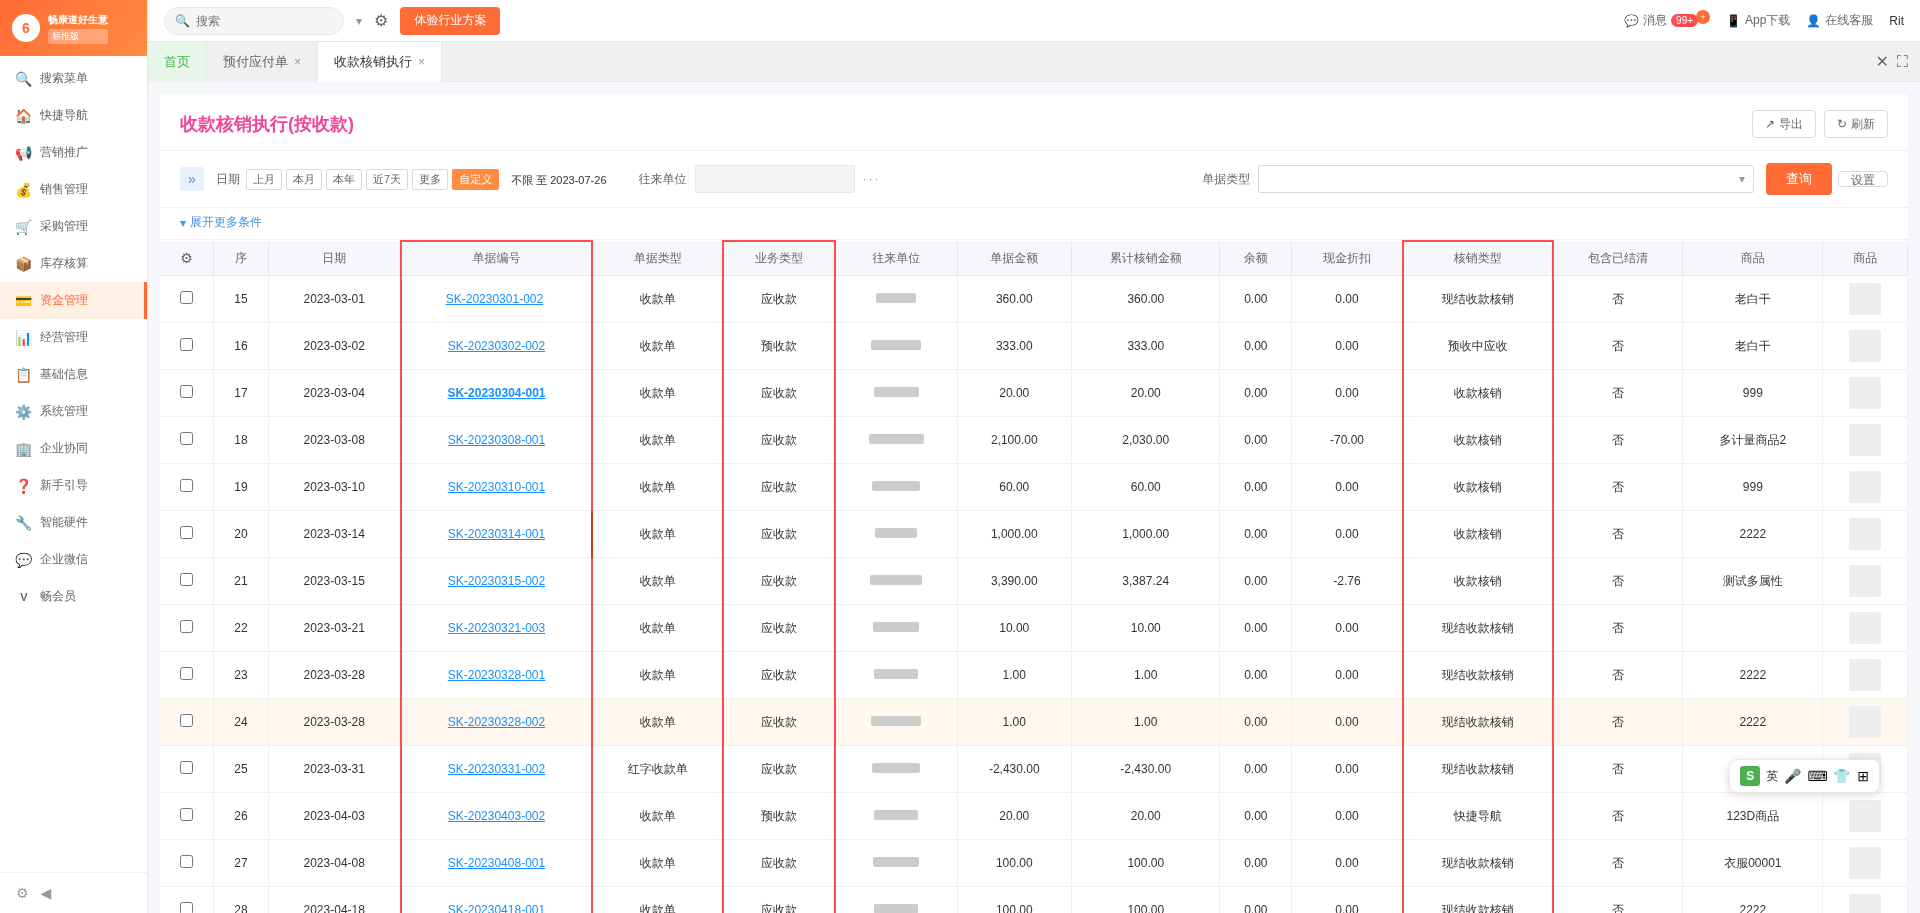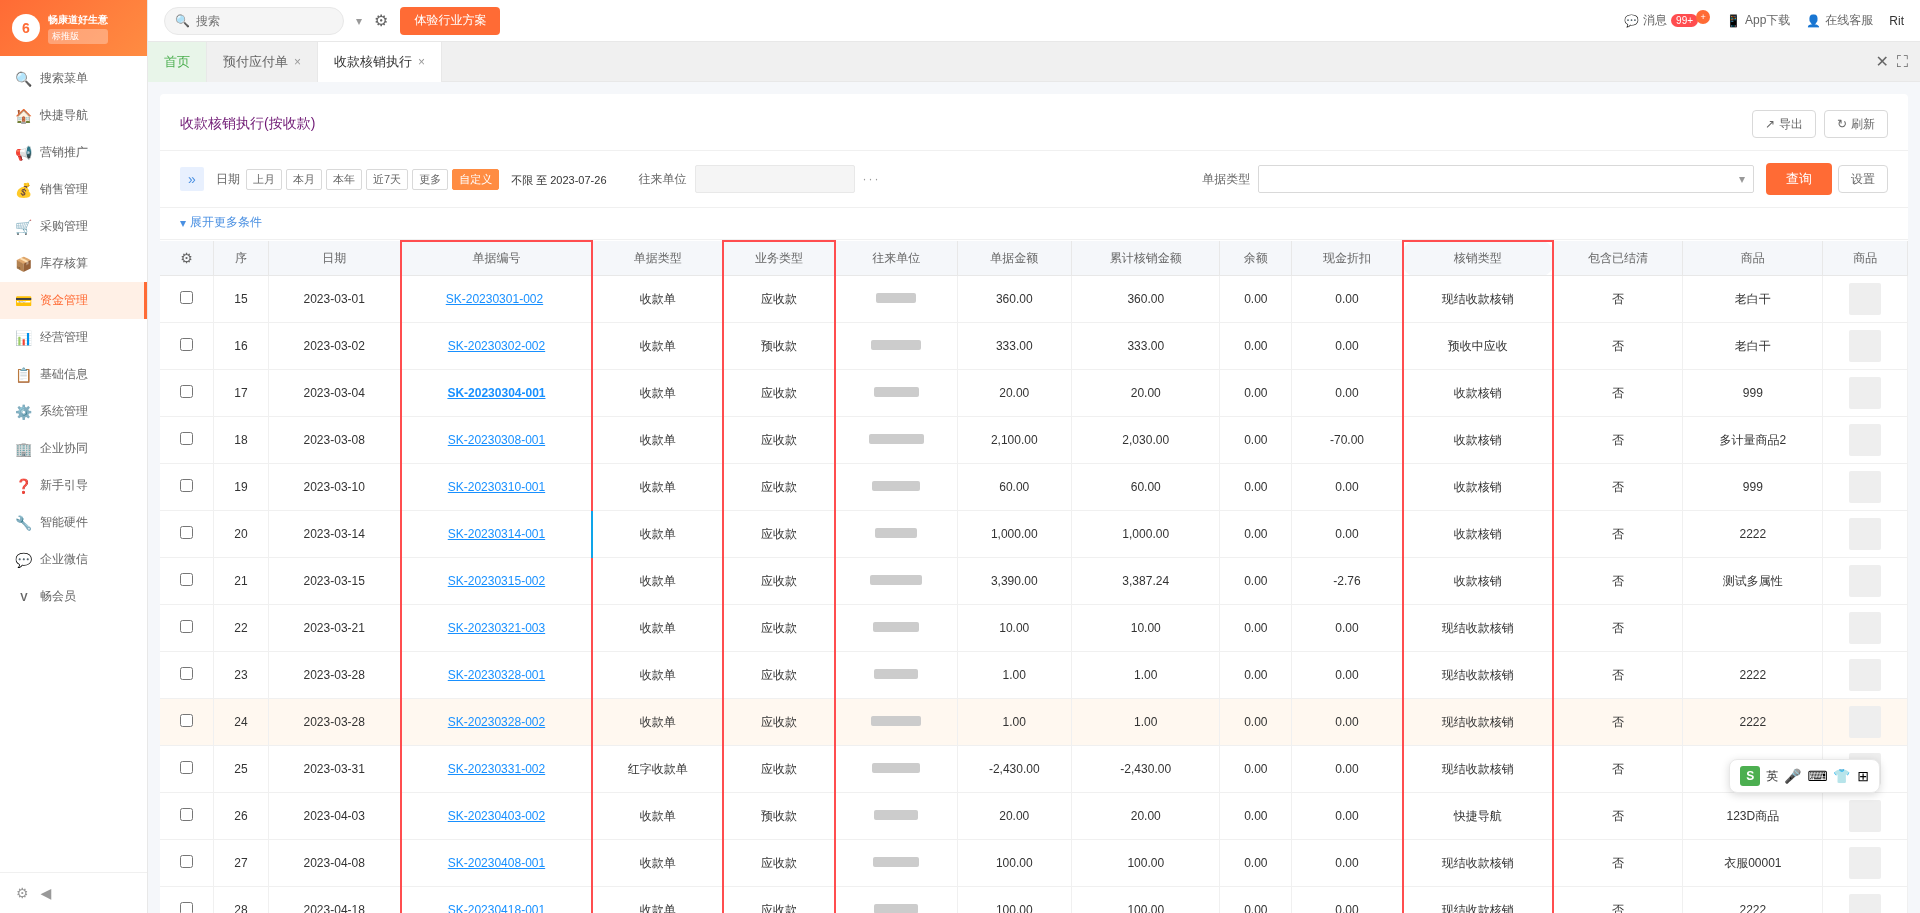--- a/index.html
+++ b/index.html
@@ -41,37 +41,37 @@
     .tab-spacer { flex: 1; }
     .tab-actions { display: flex; align-items: center; gap: 8px; padding: 0 12px; }
     .tab-action-icon { color: #666; cursor: pointer; font-size: 16px; }
 
     
     .content { flex: 1; overflow-y: auto; overflow-x: hidden; background: #f5f7fa; padding: 0; }
     .content-inner { background: #fff; margin: 12px; border-radius: 4px; overflow: hidden; }
 
     
     .page-header { padding: 16px 20px 12px; display: flex; align-items: center; justify-content: space-between; border-bottom: 1px solid #f0f0f0; }
-    .page-title { font-size: 14px; font-weight: 400; color: #701a75; }
+    .page-title { font-size: 18px; font-weight: 700; color: #ec4899; }
     .page-actions { display: flex; gap: 8px; }
     .page-action-btn { height: 28px; padding: 0 12px; border: 1px solid #d9d9d9; border-radius: 4px; background: #fff; cursor: pointer; font-size: 12px; color: #666; display: flex; align-items: center; gap: 4px; }
 
     
     .filter-bar { padding: 12px 20px; display: flex; align-items: center; gap: 12px; background: #fff; border-bottom: 1px solid #f0f0f0; flex-wrap: wrap; }
     .filter-toggle { width: 24px; height: 24px; background: #e8f0fe; border: none; cursor: pointer; display: flex; align-items: center; justify-content: center; color: #4a90e2; font-size: 14px; border-radius: 2px; }
     .filter-group { display: flex; align-items: center; gap: 6px; }
     .filter-label { color: #666; font-size: 12px; white-space: nowrap; }
     .filter-date-btns { display: flex; gap: 4px; }
     .filter-date-btn { padding: 2px 6px; border: 1px solid #d9d9d9; border-radius: 2px; background: #fff; cursor: pointer; font-size: 11px; color: #666; }
     .filter-date-btn.custom { background: #ff8c42; color: #fff; border-color: #ff8c42; }
     .filter-date-range { color: #333; font-size: 11px; margin-top: 2px; }
     .filter-input { height: 28px; border: 1px solid #d9d9d9; border-radius: 2px; padding: 0 8px; font-size: 12px; color: #333; min-width: 160px; }
     .filter-dots { color: #999; letter-spacing: 2px; }
     .query-btn { height: 32px; padding: 0 20px; background: #ff6b35; color: #fff; border: none; border-radius: 4px; cursor: pointer; font-size: 13px; font-weight: 500; }
-    .setting-btn { height: 28px; padding: 0 12px; border: 1px solid #d9d9d9; border-radius: 4px; background: #fff; cursor: pointer; font-size: 12px; color: #666; }
+    .setting-btn { height: 16px; padding: 0 12px; border: 1px solid #d9d9d9; border-radius: 4px; background: #fff; cursor: pointer; font-size: 12px; color: #666; }
     .filter-expand { display: flex; align-items: center; gap: 4px; color: #4a90e2; font-size: 12px; cursor: pointer; }
 
     
     .table-wrapper { overflow-x: auto; }
     .data-table { width: 100%; border-collapse: collapse; font-size: 12px; }
     .data-table th { background: #f5f7fa; padding: 8px 10px; text-align: center; color: #666; font-weight: 500; border-bottom: 1px solid #e8e8e8; border-right: 1px solid #e8e8e8; white-space: nowrap; }
     .data-table td { padding: 7px 10px; text-align: center; border-bottom: 1px solid #f0f0f0; border-right: 1px solid #f0f0f0; color: #333; white-space: nowrap; }
     .data-table tr.highlighted td { background: #fff8f0; }
     .link-cell { color: #1890ff; cursor: pointer; text-decoration: underline; }
     .negative { color: #ff4d4f; }
@@ -374,21 +374,21 @@
       <td class="">0.00</td>
       <td style="border-left:2px solid #ff4d4f;border-right:2px solid #ff4d4f;">收款核销</td>
       <td>否</td>
       <td>999</td>
       <td><div style="width:32px;height:32px;background:#eee;border-radius:2px;display:inline-block;vertical-align:middle;"></div></td>
     </tr>
               <tr>
       <td><input type="checkbox" style=""></td>
       <td>20</td>
       <td>2023-03-14</td>
-      <td style="border-left:2px solid #ff4d4f;border-right:2px solid #0ea5e9;"><a class="link-cell">SK-20230314-001</a></td>
+      <td style="border-left:2px solid #ff4d4f;border-right:2px solid #c2410c;"><a class="link-cell">SK-20230314-001</a></td>
       <td>收款单</td>
       <td style="border-left:2px solid #ff4d4f;border-right:2px solid #ff4d4f;">应收款</td>
       <td><span style="display:inline-block;width:42px;height:10px;background:#ccc;border-radius:2px;"></span></td>
       <td class="">1,000.00</td>
       <td class="">1,000.00</td>
       <td>0.00</td>
       <td class="">0.00</td>
       <td style="border-left:2px solid #ff4d4f;border-right:2px solid #ff4d4f;">收款核销</td>
       <td>否</td>
       <td>2222</td>

